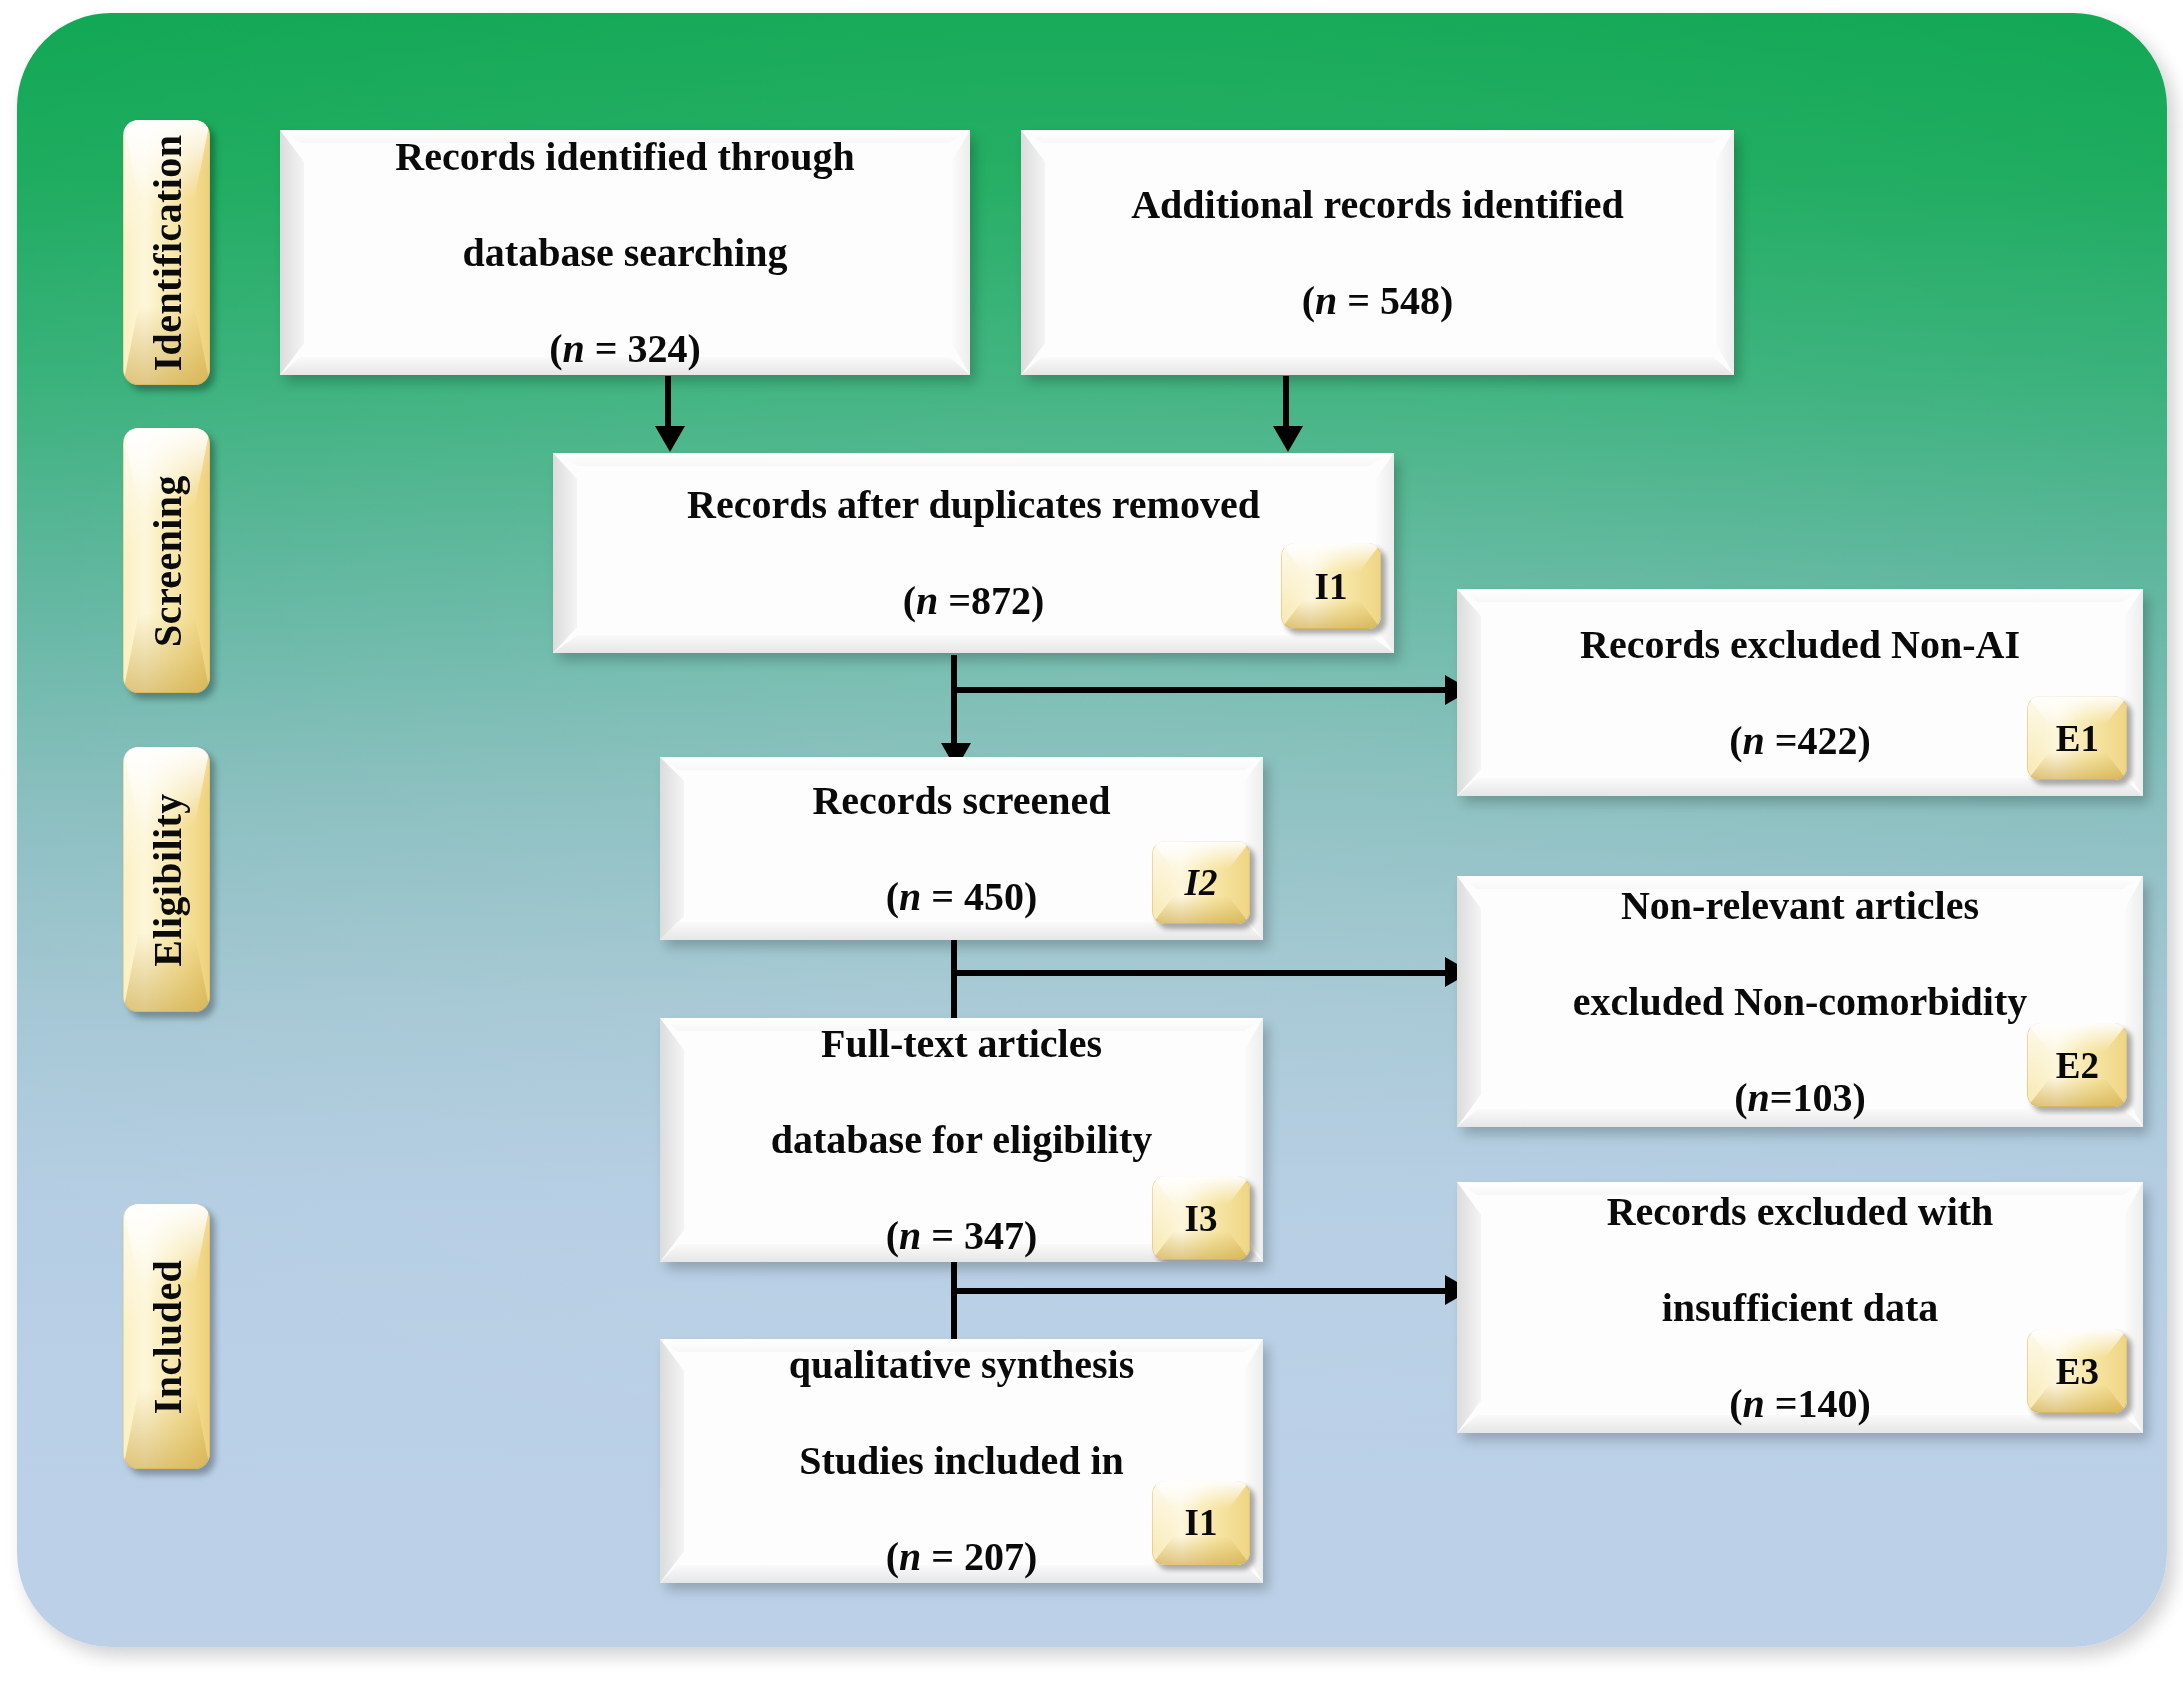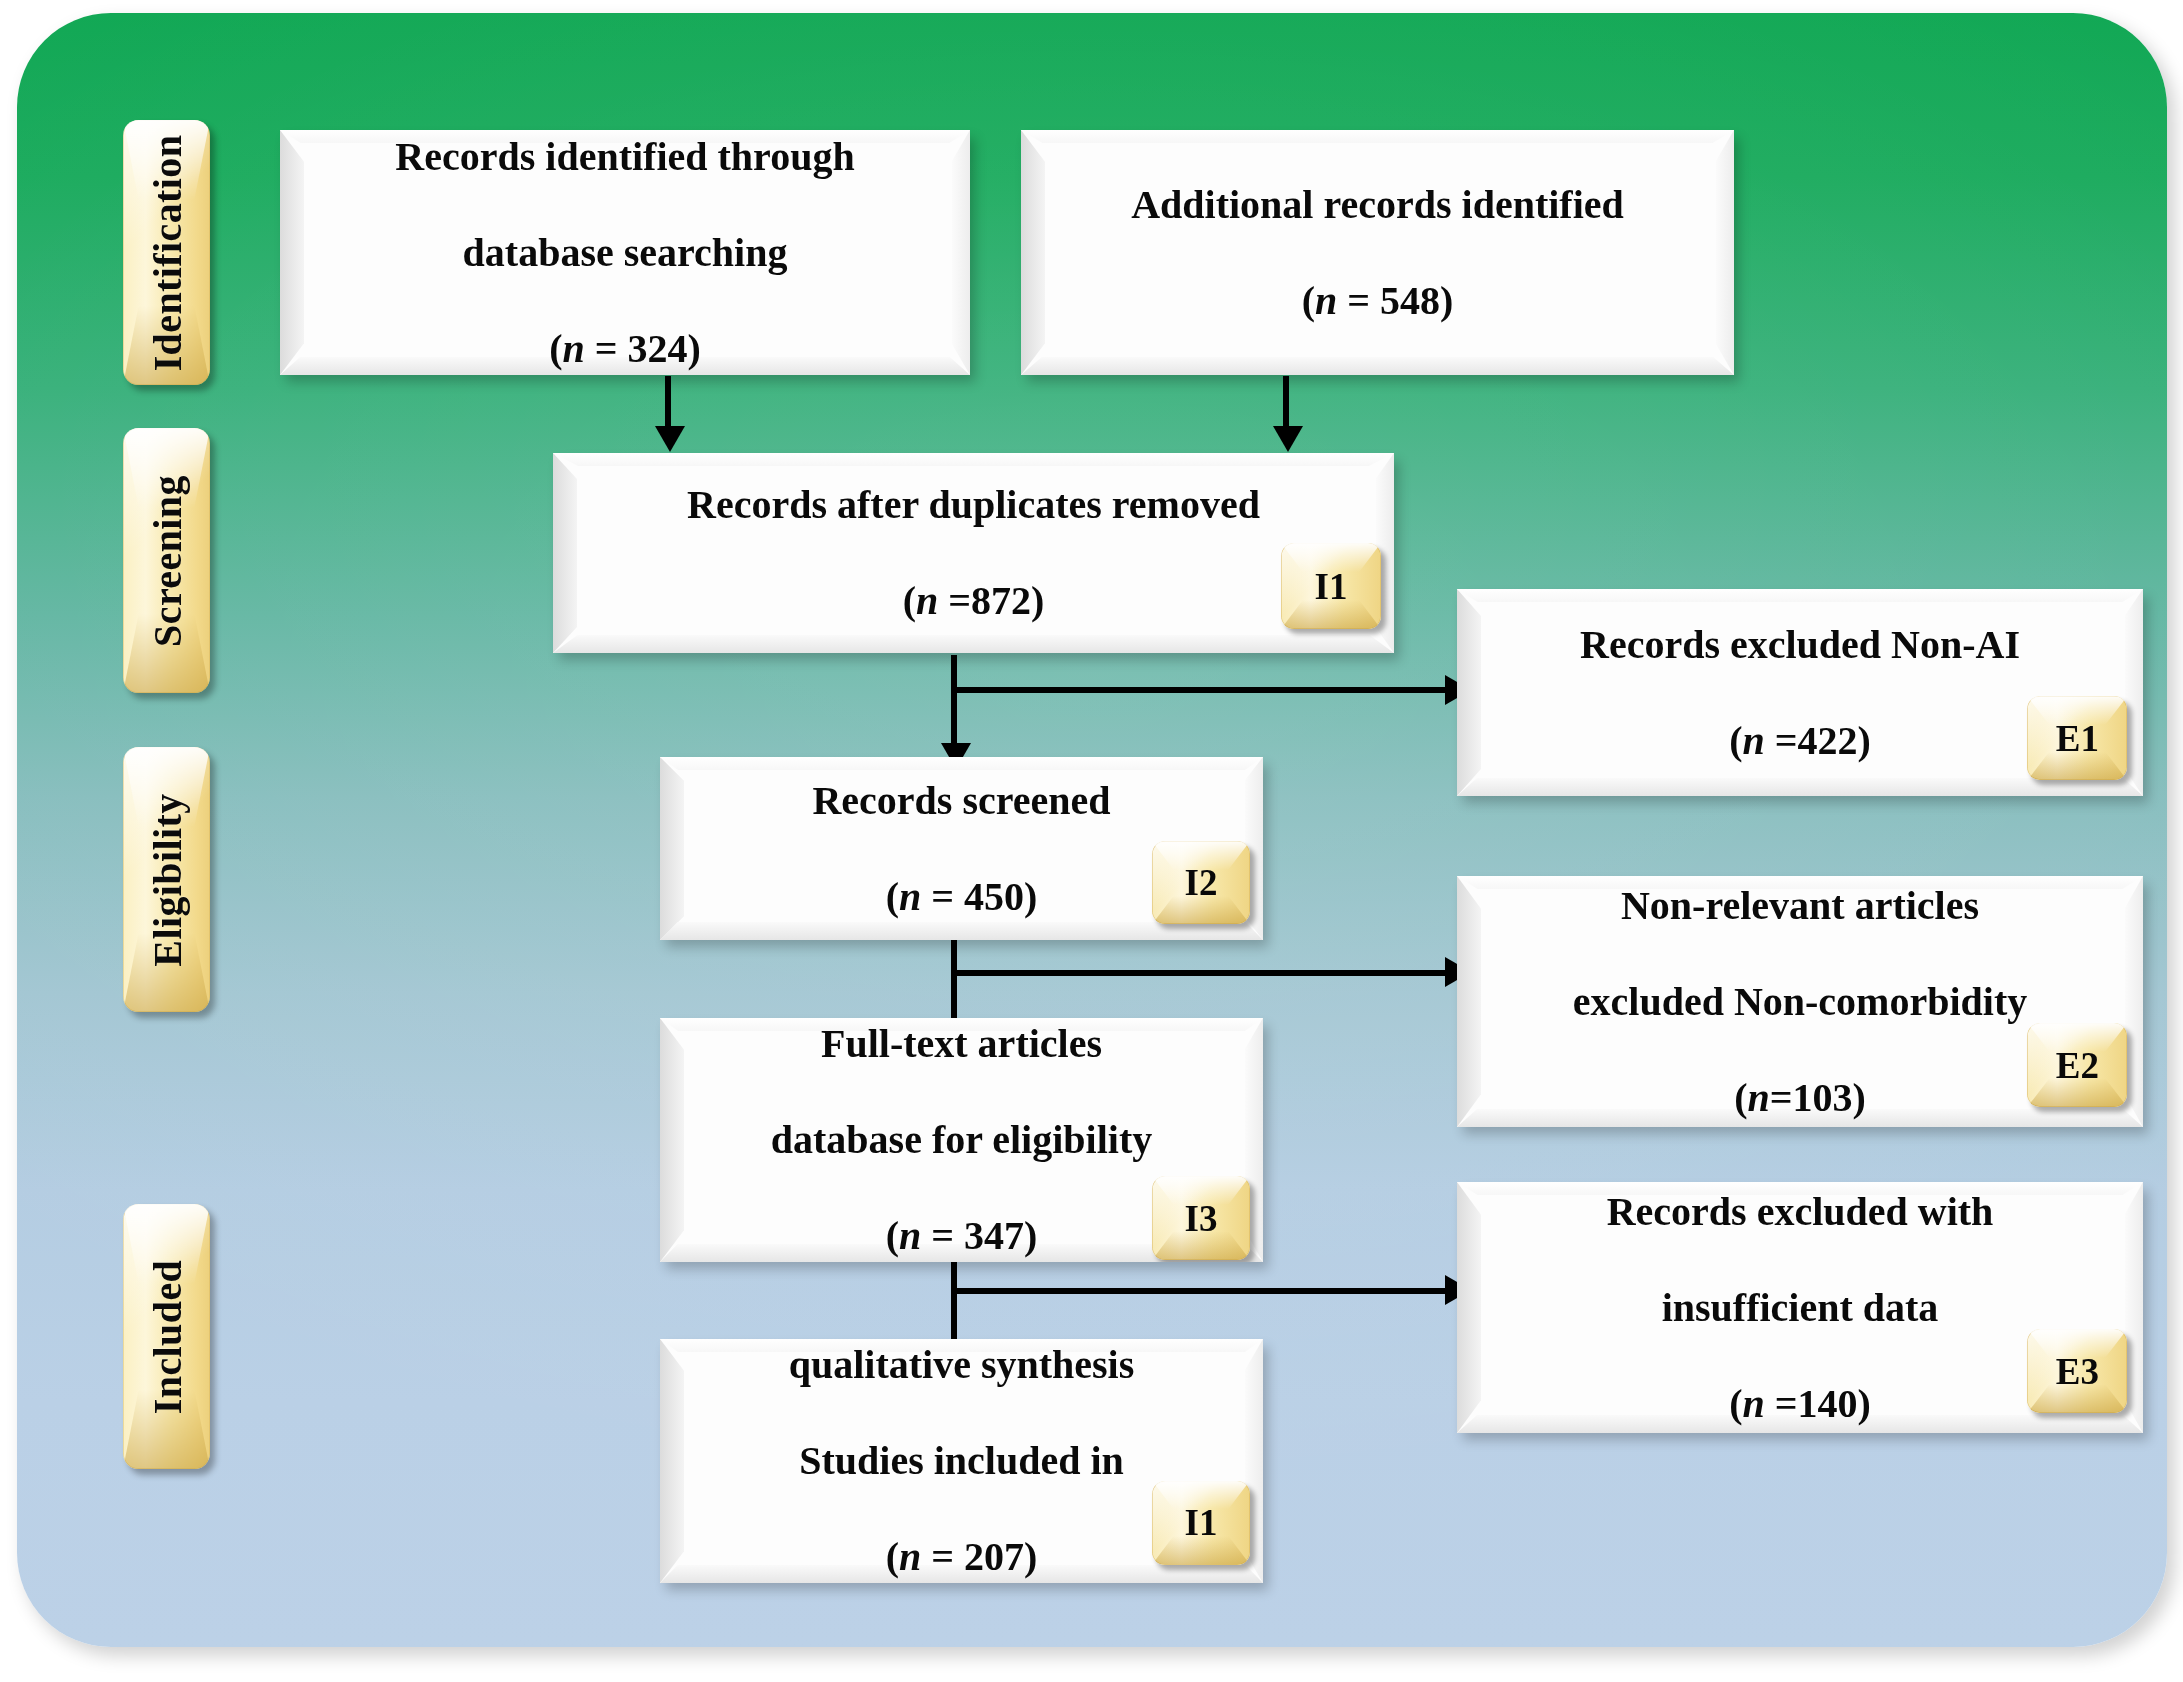--- a/index.html
+++ b/index.html
@@ -231,21 +231,21 @@
     <div class="bevel">
       <i class="bl"></i>
         <i class="bt"></i>
         <i class="br"></i>
         <i class="bb"></i>
     </div>
     <div class="btext">
       <div class="ln">Records screened</div>
       <div class="ln">(<em>n</em> = 450)</div>
     </div>
-    <div class="badge" style="right:13px;bottom:15.7px;width:98px;height:83px;">
+    <div class="badge" style="right:13px;bottom:15.7px;width:98px;height:83px;font-style:italic;">
       <span>I2</span>
     </div>
   </div>
 
   <div class="vline" style="left:951px;top:940px;height:91px;"></div>
   <div class="arrow-down" style="left:941px;top:1027px;"></div>
   <div class="hline" style="left:951px;top:970px;width:499px;"></div>
   <div class="arrow-right" style="left:1445px;top:957px;"></div>
 
   <div class="box" style="left:1457px;top:876px;width:686px;height:251px;">

